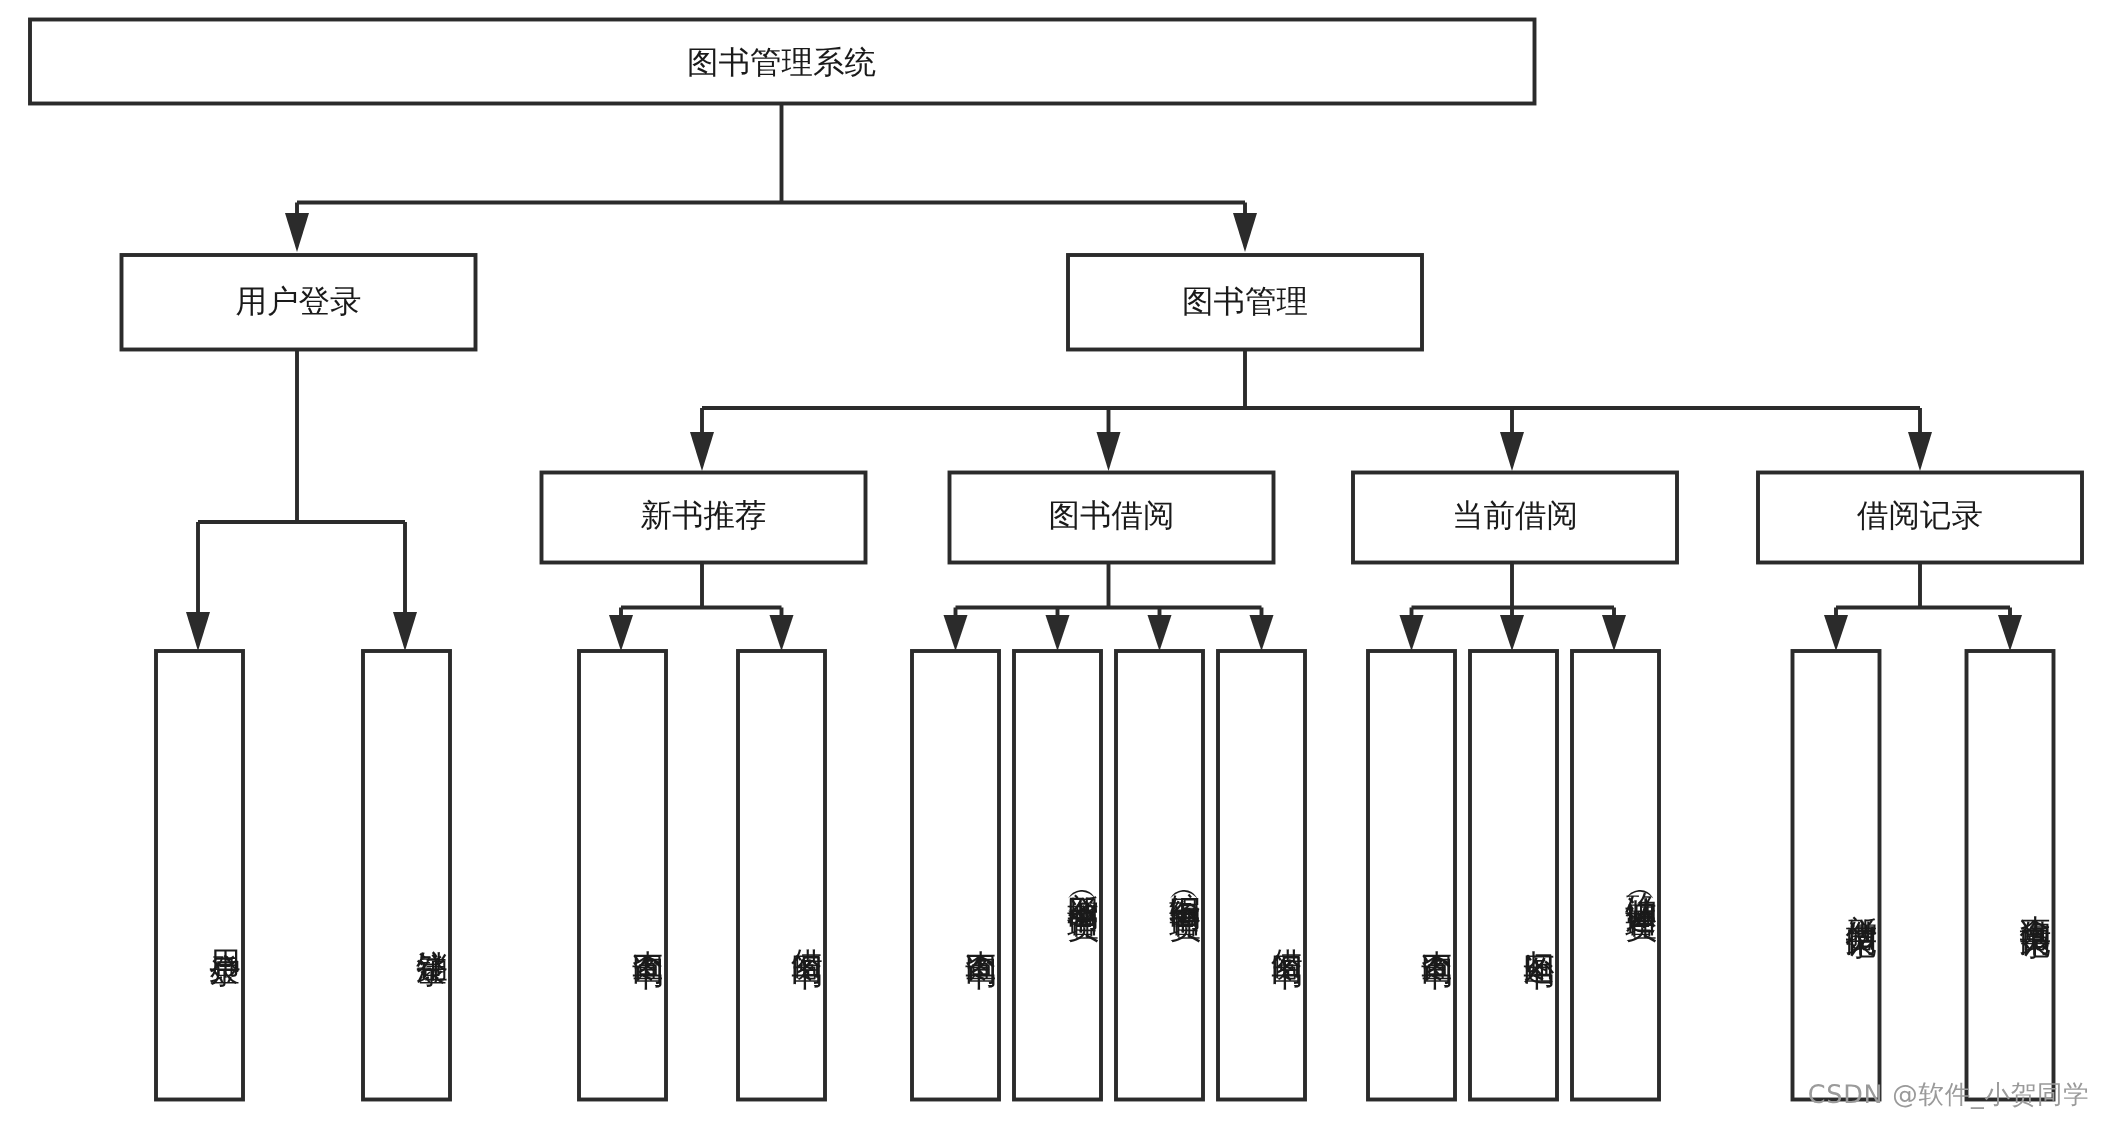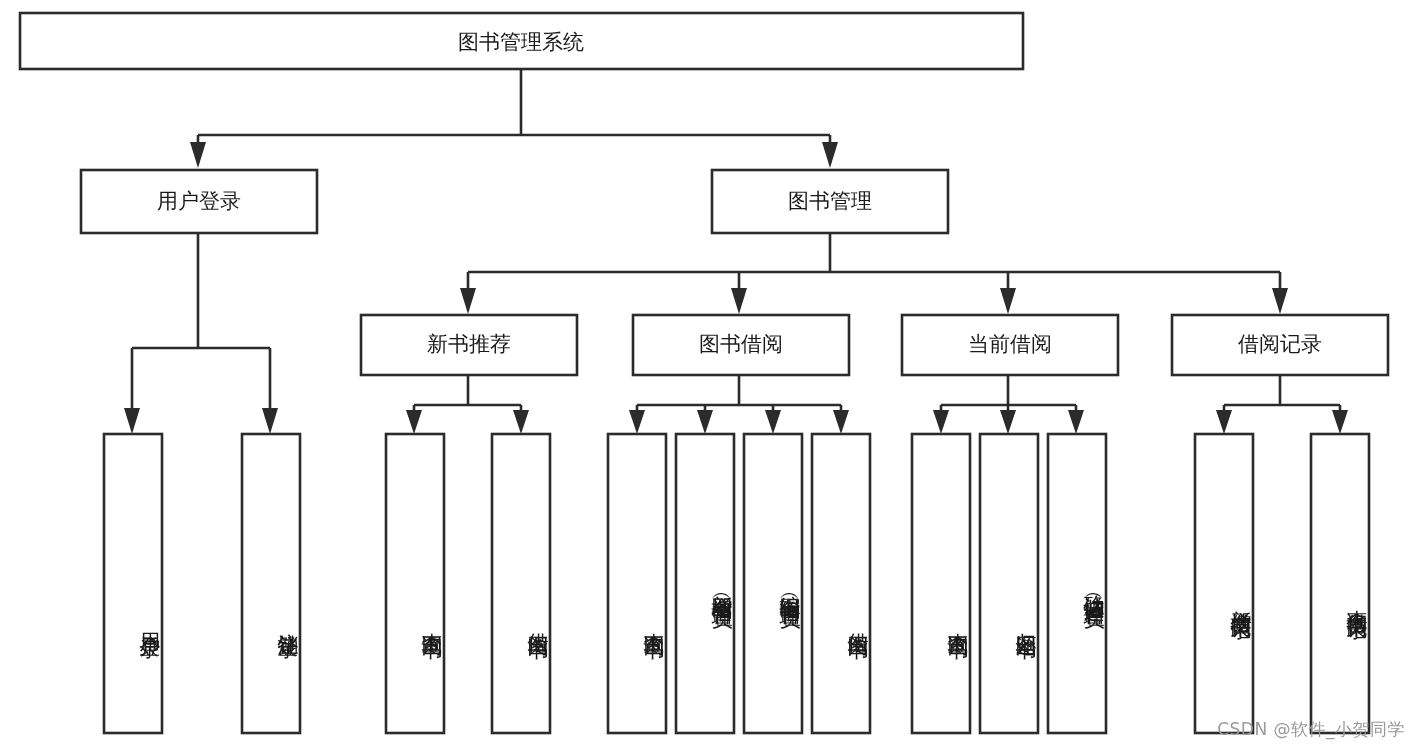--- a/index.html
+++ b/index.html
@@ -56,21 +56,21 @@
     color: #1a1a1a;
     display: flex;
     align-items: flex-start;
     justify-content: center;
     white-space: nowrap;
     letter-spacing: 2px;
     pointer-events: none;
   }
   .watermark {
     position: absolute;
-    right: 0;
+    right: 12px;
     bottom: 6px;
     font-family: "DejaVu Sans", "Liberation Sans", sans-serif;
     font-size: 17px;
     color: #9a9a9a;
     white-space: nowrap;
     letter-spacing: 0.5px;
   }
 </style>
 </head>
 <body>

